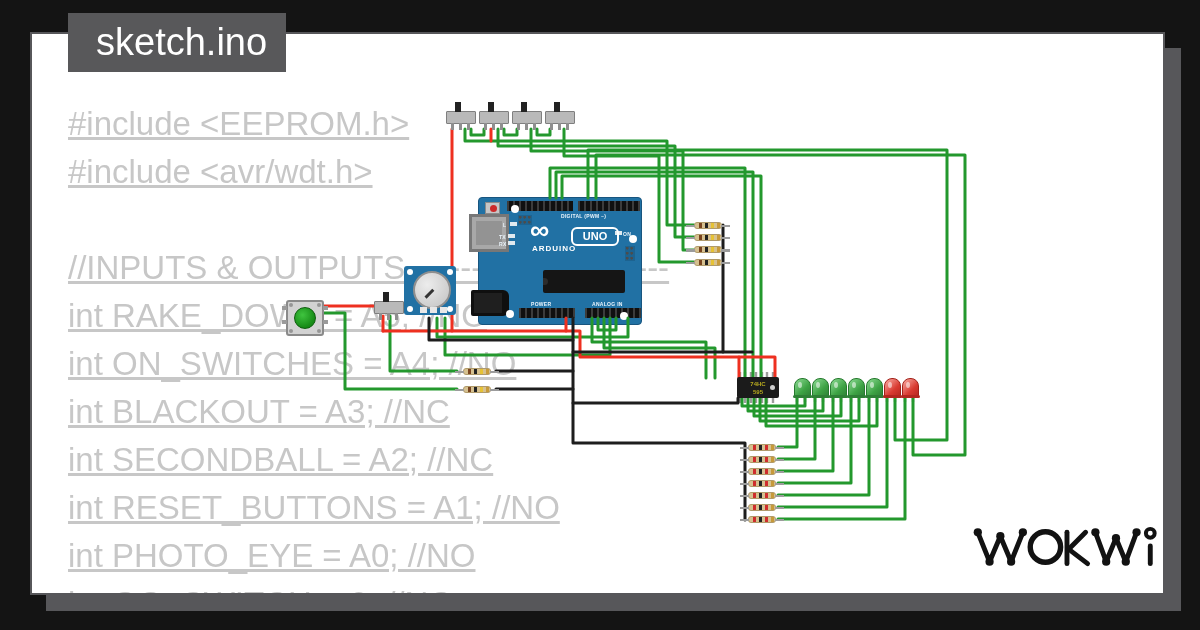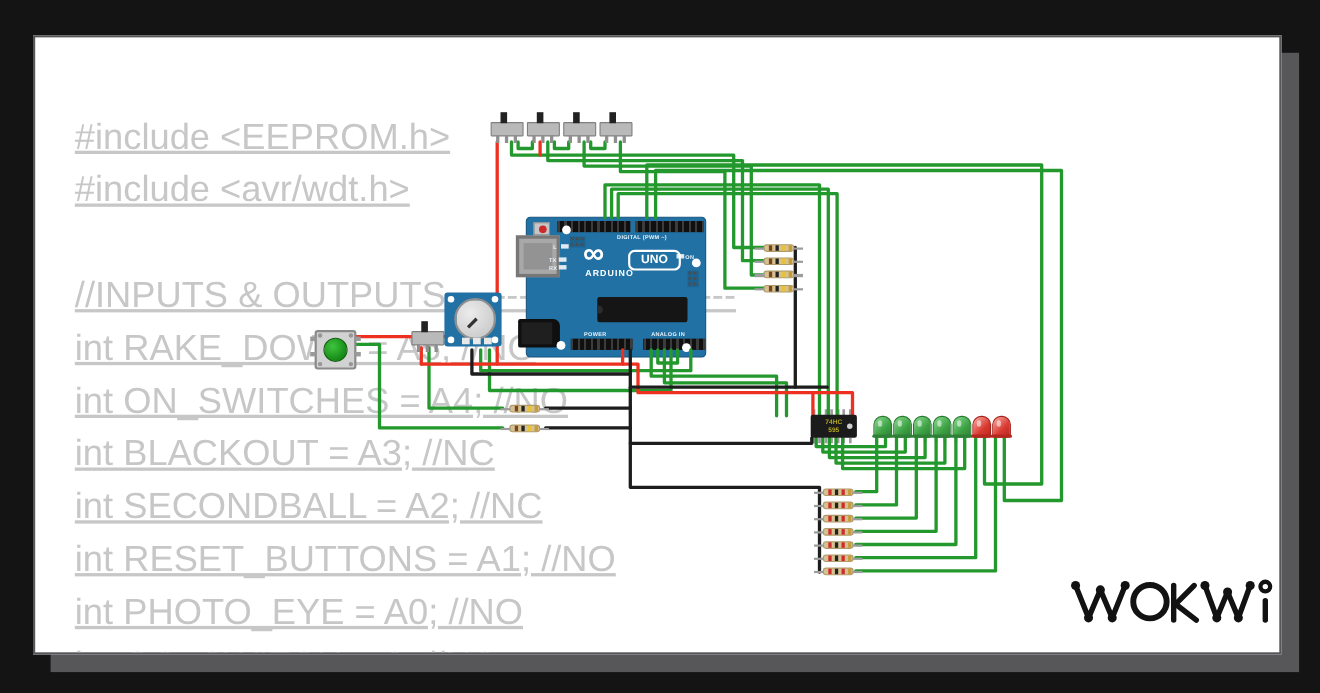--- a/index.html
+++ b/index.html
@@ -104,20 +104,23 @@
 </style>
 </head>
 <body>
 
 <div class="stage">
 
   <div class="canvas">
     <div class="code-block" style="color: rgb(199, 199, 199);"><div class="code-line">#include &lt;EEPROM.h&gt;</div><div class="code-line">#include &lt;avr/wdt.h&gt;</div><div class="code-line"></div><div class="code-line">//INPUTS &amp; OUTPUTS------------------------</div><div class="code-line">int RAKE_DOWN = A5; //NO</div><div class="code-line">int ON_SWITCHES = A4; //NO</div><div class="code-line">int BLACKOUT = A3; //NC</div><div class="code-line">int SECONDBALL = A2; //NC</div><div class="code-line">int RESET_BUTTONS = A1; //NO</div><div class="code-line">int PHOTO_EYE = A0; //NO</div><div class="code-line">int GO_SWITCH = 2; //NO</div></div>
   </div>
 
+  <div class="tab">
+    <span>sketch.ino</span>
+  </div>
 
   <div class="board-layer">
     <div class="board">
       <div class="usb">
           <div class="usb-inner"></div>
         </div>
       <div class="powerjack">
           <div class="pj-inner"></div>
         </div>
       <div class="reset">

